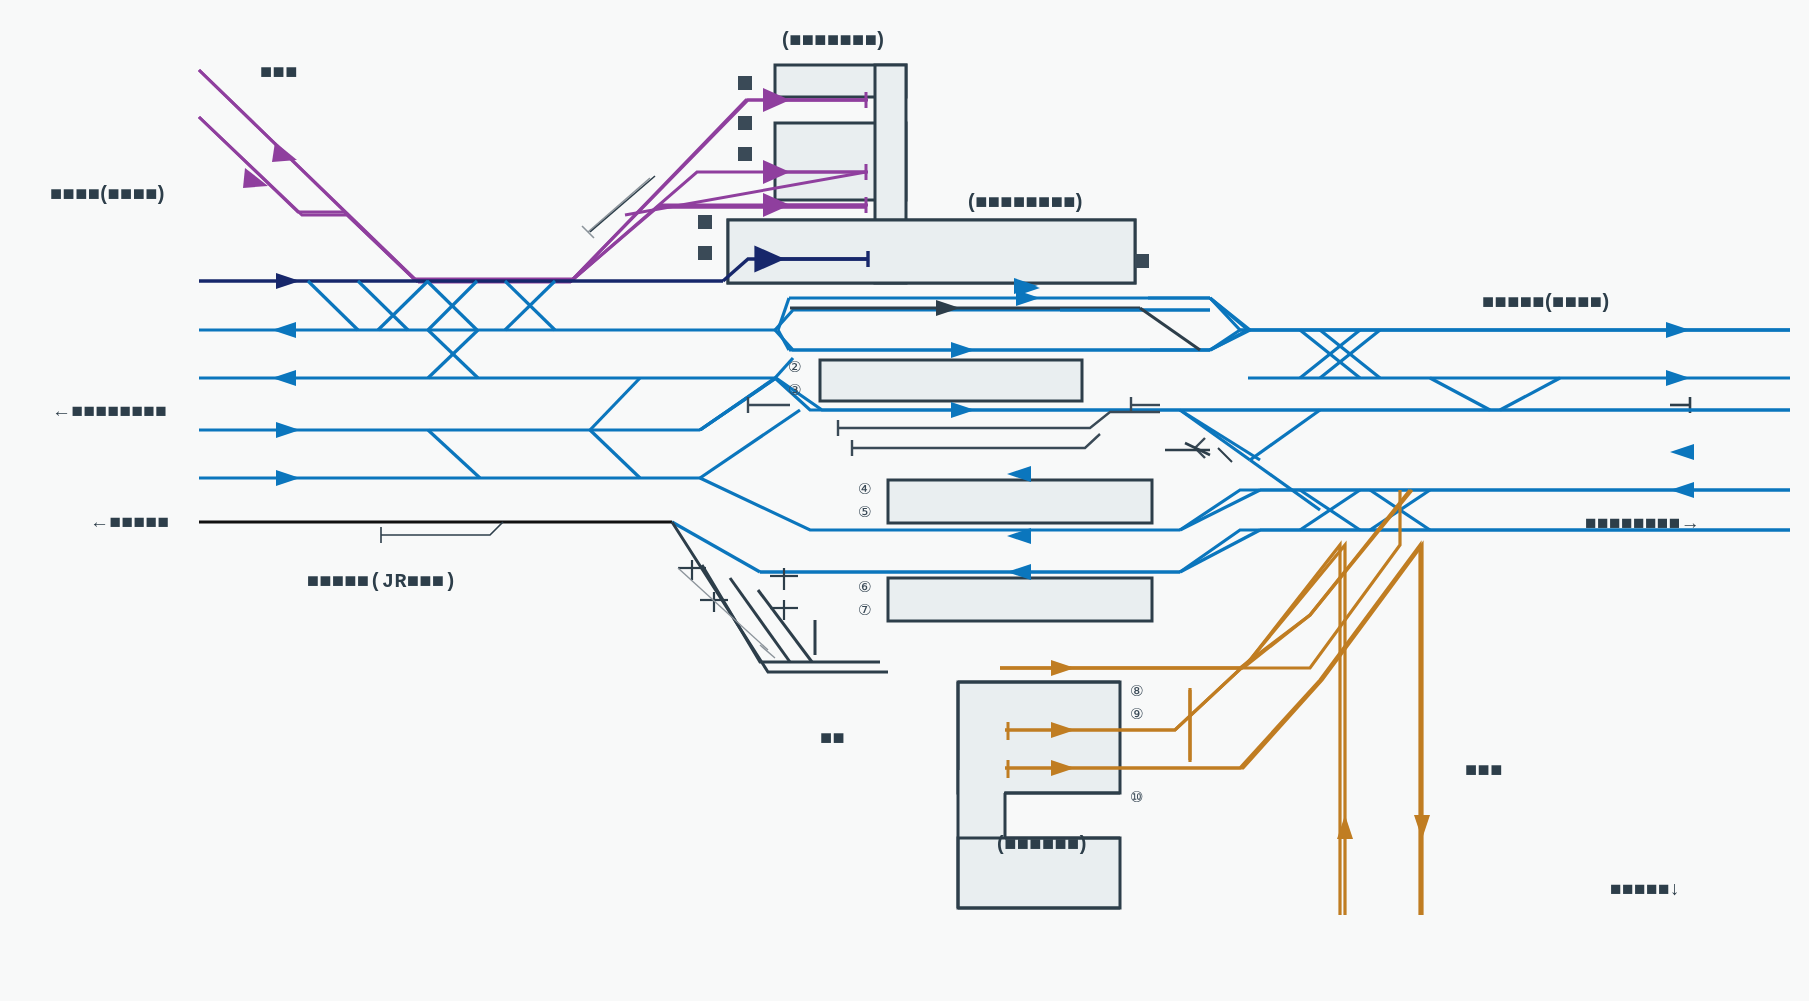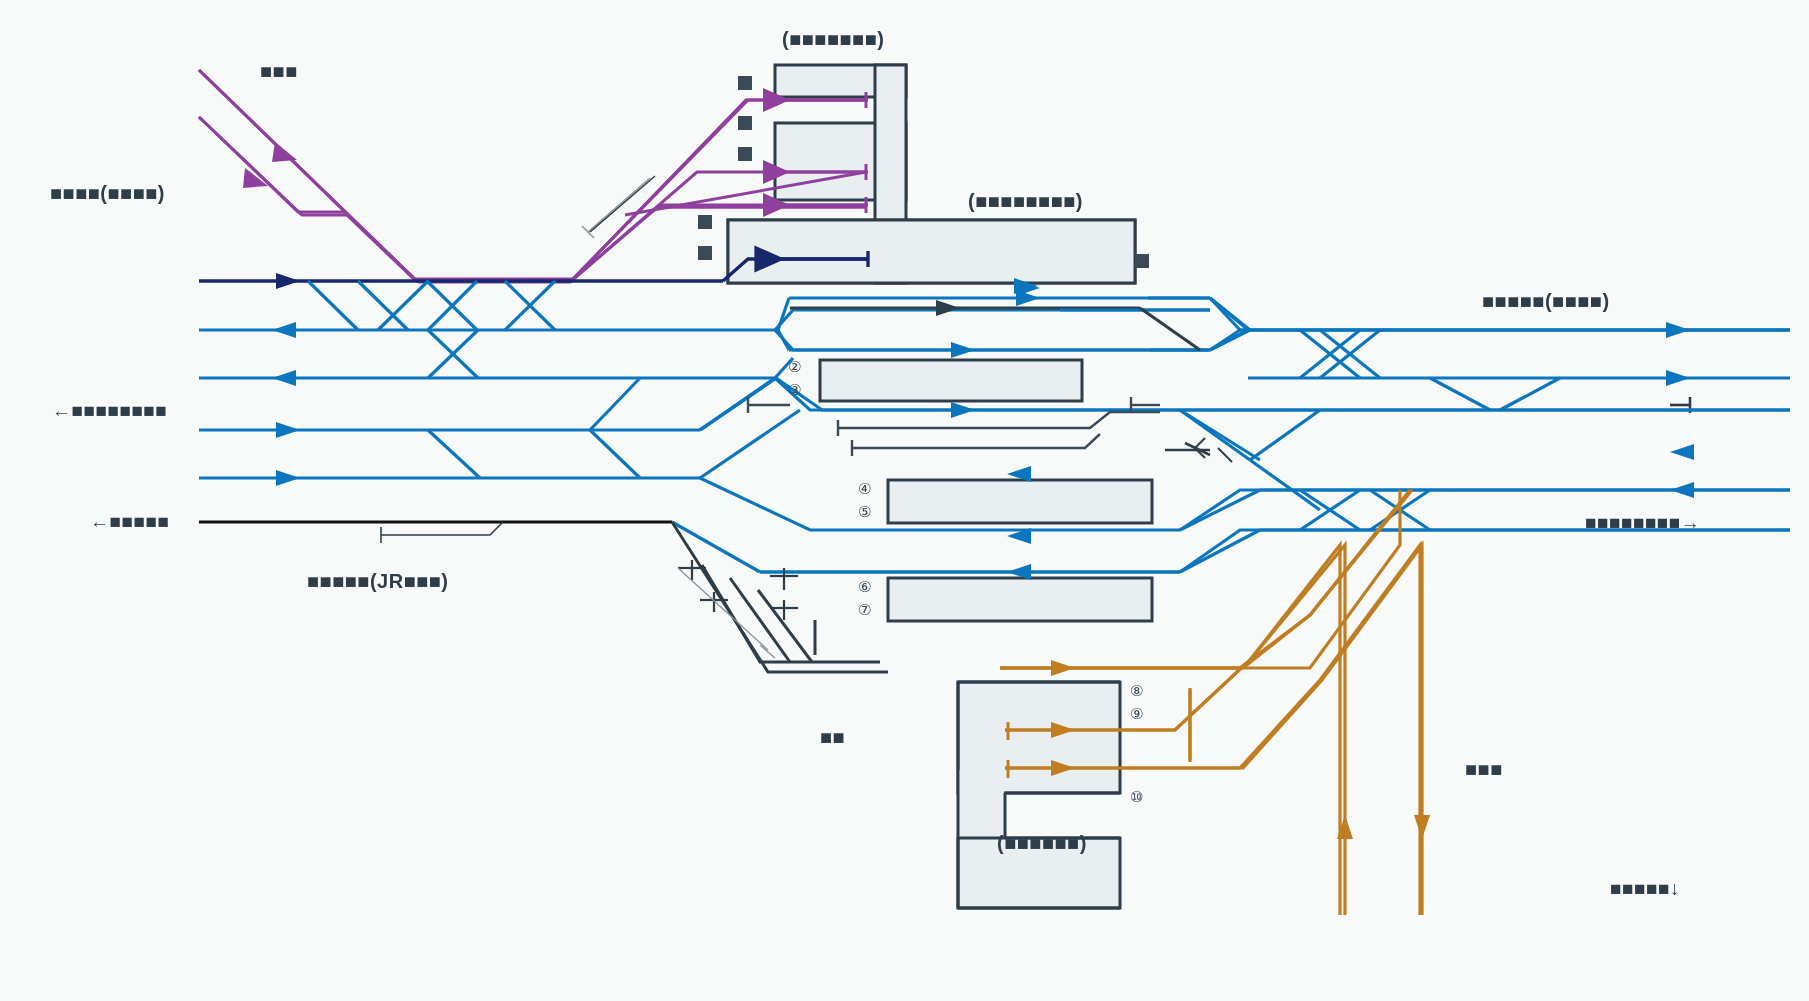--- a/index.html
+++ b/index.html
@@ -374,21 +374,21 @@
   <g fill="none" stroke="#2d3e4a" stroke-width="2">
     <path d="M1218 448 L1232 462"></path>
     <path d="M1222 444 L1208 458" opacity="0"></path>
   </g>
 </svg>
 
 <div class="lbl" style="left:260px;top:60px;">■■■</div>
 <div class="lbl" style="left:50px;top:182px;">■■■■(■■■■)</div>
 <div class="lbl small" style="left:52px;top:400px;">←■■■■■■■■</div>
 <div class="lbl small" style="left:90px;top:511px;">←■■■■■</div>
-<div class="lbl" style="left:307px;top:570px;">■■■■■(JR■■■)</div>
+<div class="lbl" style="left:307px;top:570px;font-family:Liberation Mono, monospace;">■■■■■(JR■■■)</div>
 <div class="lbl" style="left:782px;top:28px;">(■■■■■■■)</div>
 <div class="lbl" style="left:968px;top:190px;">(■■■■■■■■)</div>
 <div class="lbl" style="left:1482px;top:290px;">■■■■■(■■■■)</div>
 <div class="lbl small" style="left:1585px;top:512px;">■■■■■■■■→</div>
 <div class="lbl" style="left:997px;top:832px;">(■■■■■■)</div>
 <div class="lbl" style="left:1465px;top:758px;">■■■</div>
 <div class="lbl small" style="left:1610px;top:878px;">■■■■■↓</div>
 <div class="lbl" style="left:820px;top:726px;">■■</div>
 
 <div class="pnum" style="left:788px;top:358px;">②</div>

